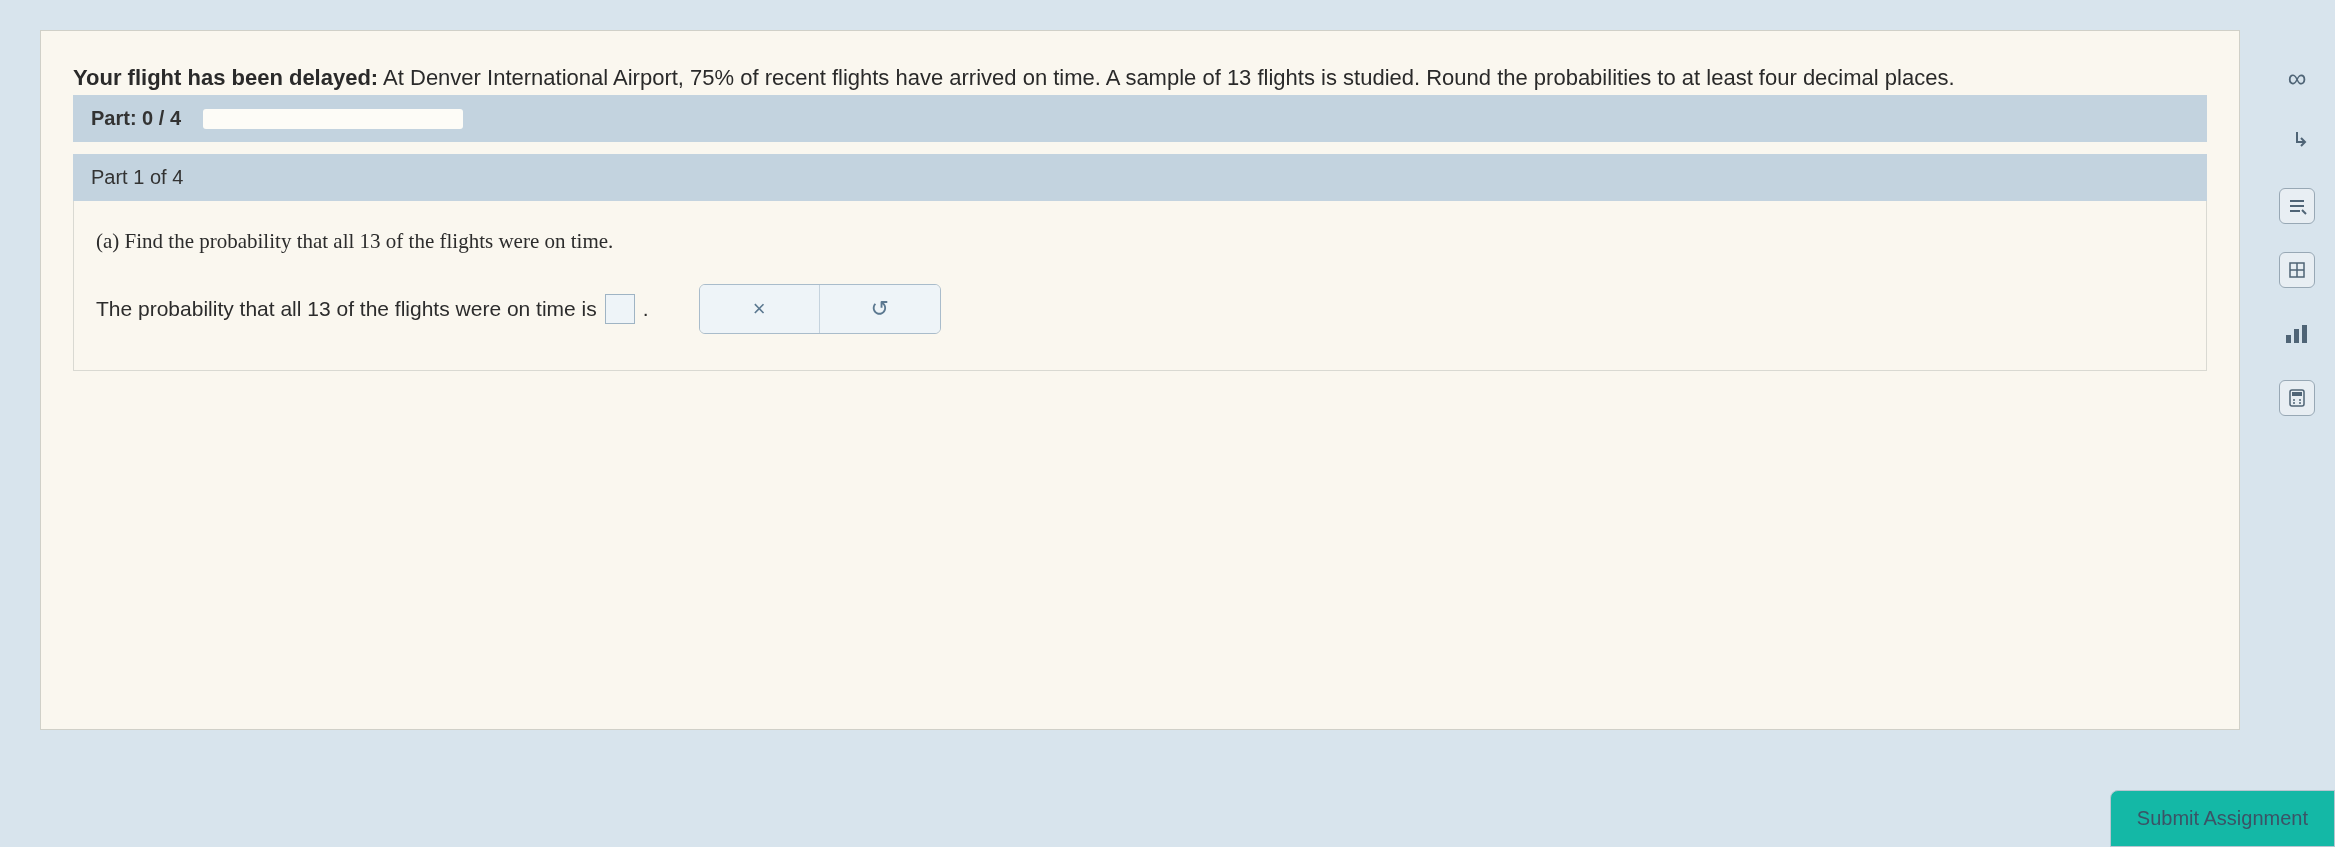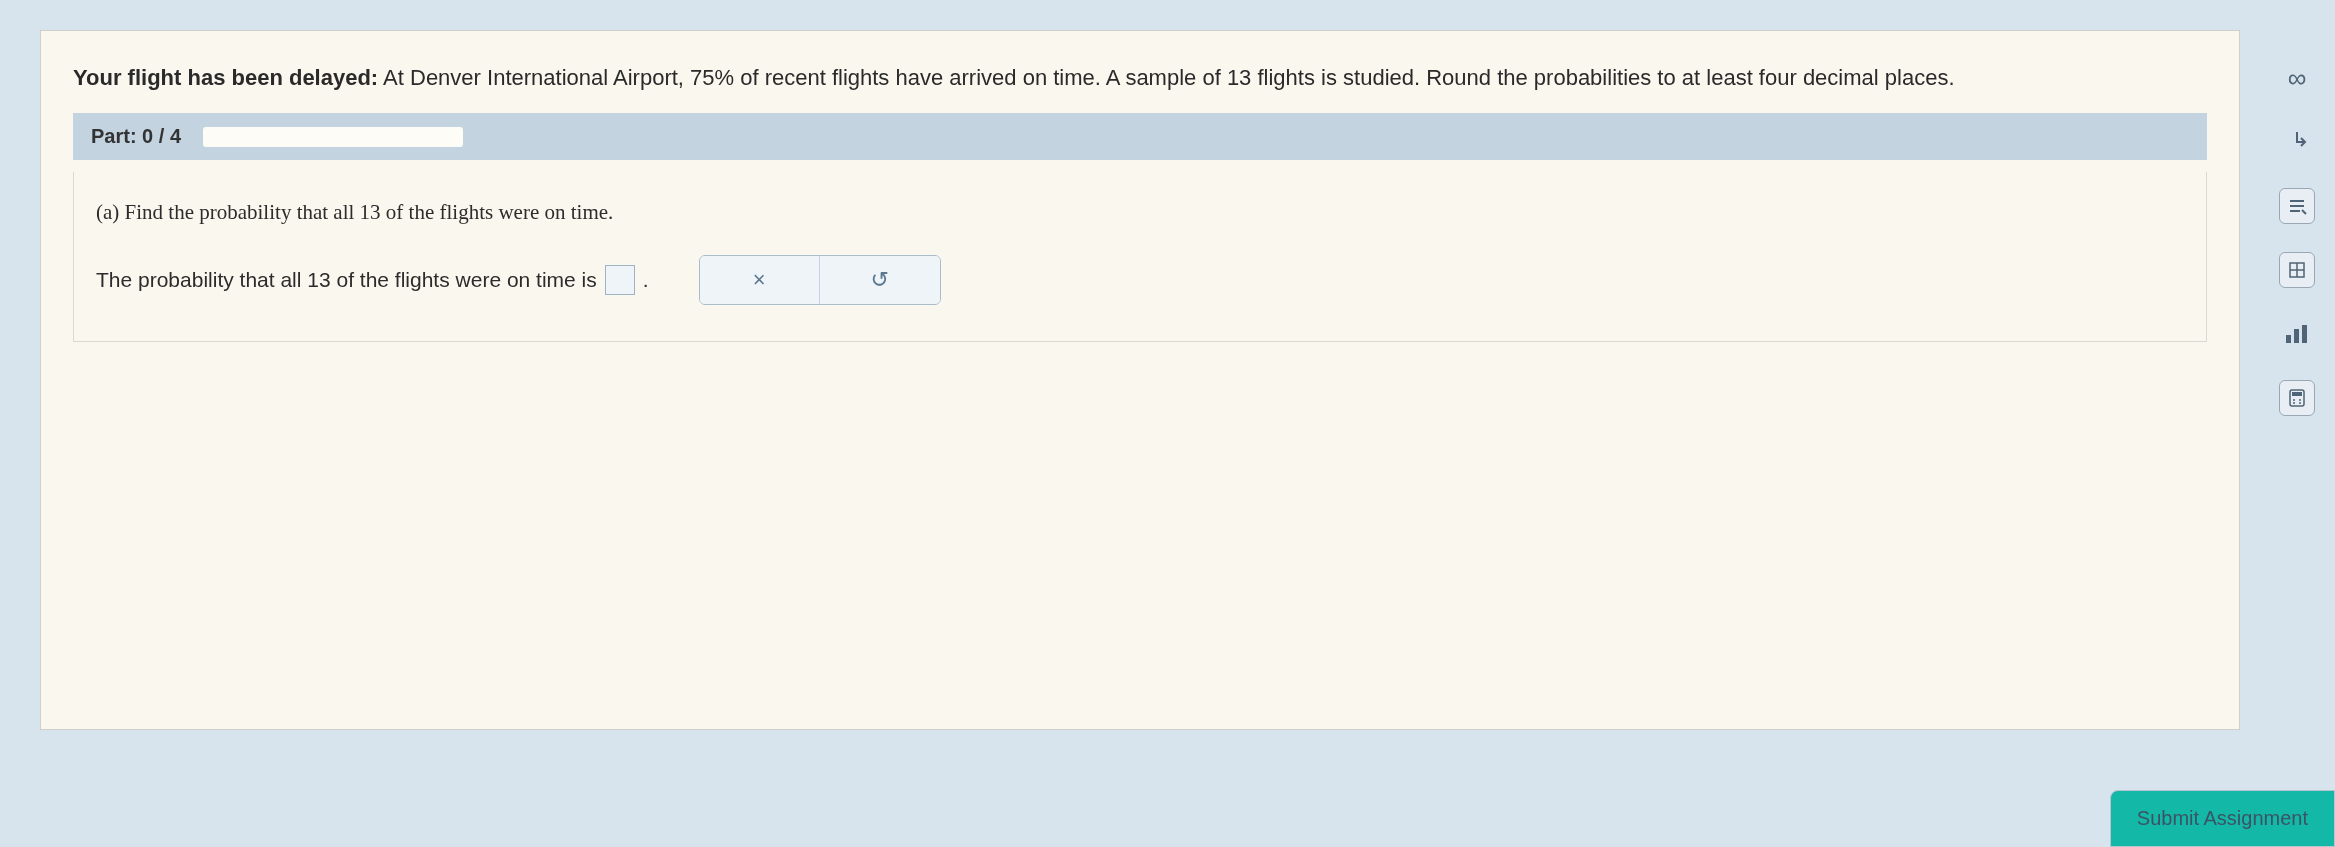--- a/index.html
+++ b/index.html
@@ -18,21 +18,20 @@
     width: 2200px;
     background: #faf7ef;
     border: 1px solid #d0d0c8;
     padding: 30px 32px 90px 32px;
     min-height: 700px;
   }
   .prompt {
     font-size: 22px;
     color: #2a2a2a;
     line-height: 1.55;
-    margin-bottom: 18px;
     padding-right: 40px;
   }
   .prompt .bold { font-weight: 700; }
   .part-progress {
     background: #c3d3df;
     padding: 12px 18px;
     margin-bottom: 12px;
     display: flex;
     align-items: center;
     gap: 22px;
@@ -146,20 +145,23 @@
 
   <p class="prompt">
     <span class="bold">Your flight has been delayed:</span><span> At Denver International Airport, 75% of recent flights have arrived on time. A sample of 13 flights is studied. Round the probabilities to at least four decimal places.</span>
   </p>
 
   <div class="part-progress">
     <span class="label">Part: 0 / 4</span>
     <span class="progress-track"></span>
   </div>
 
+  <div class="part-header">
+    <span>Part 1 of 4</span>
+  </div>
 
   <div class="part-body">
     <p class="question">(a) Find the probability that all 13 of the flights were on time.</p>
 
     <div class="answer-row">
       <span class="answer-text">
         <span>The probability that all 13 of the flights were on time is</span>
         <span class="answer-input"></span>
         <span>.</span>
       </span>

